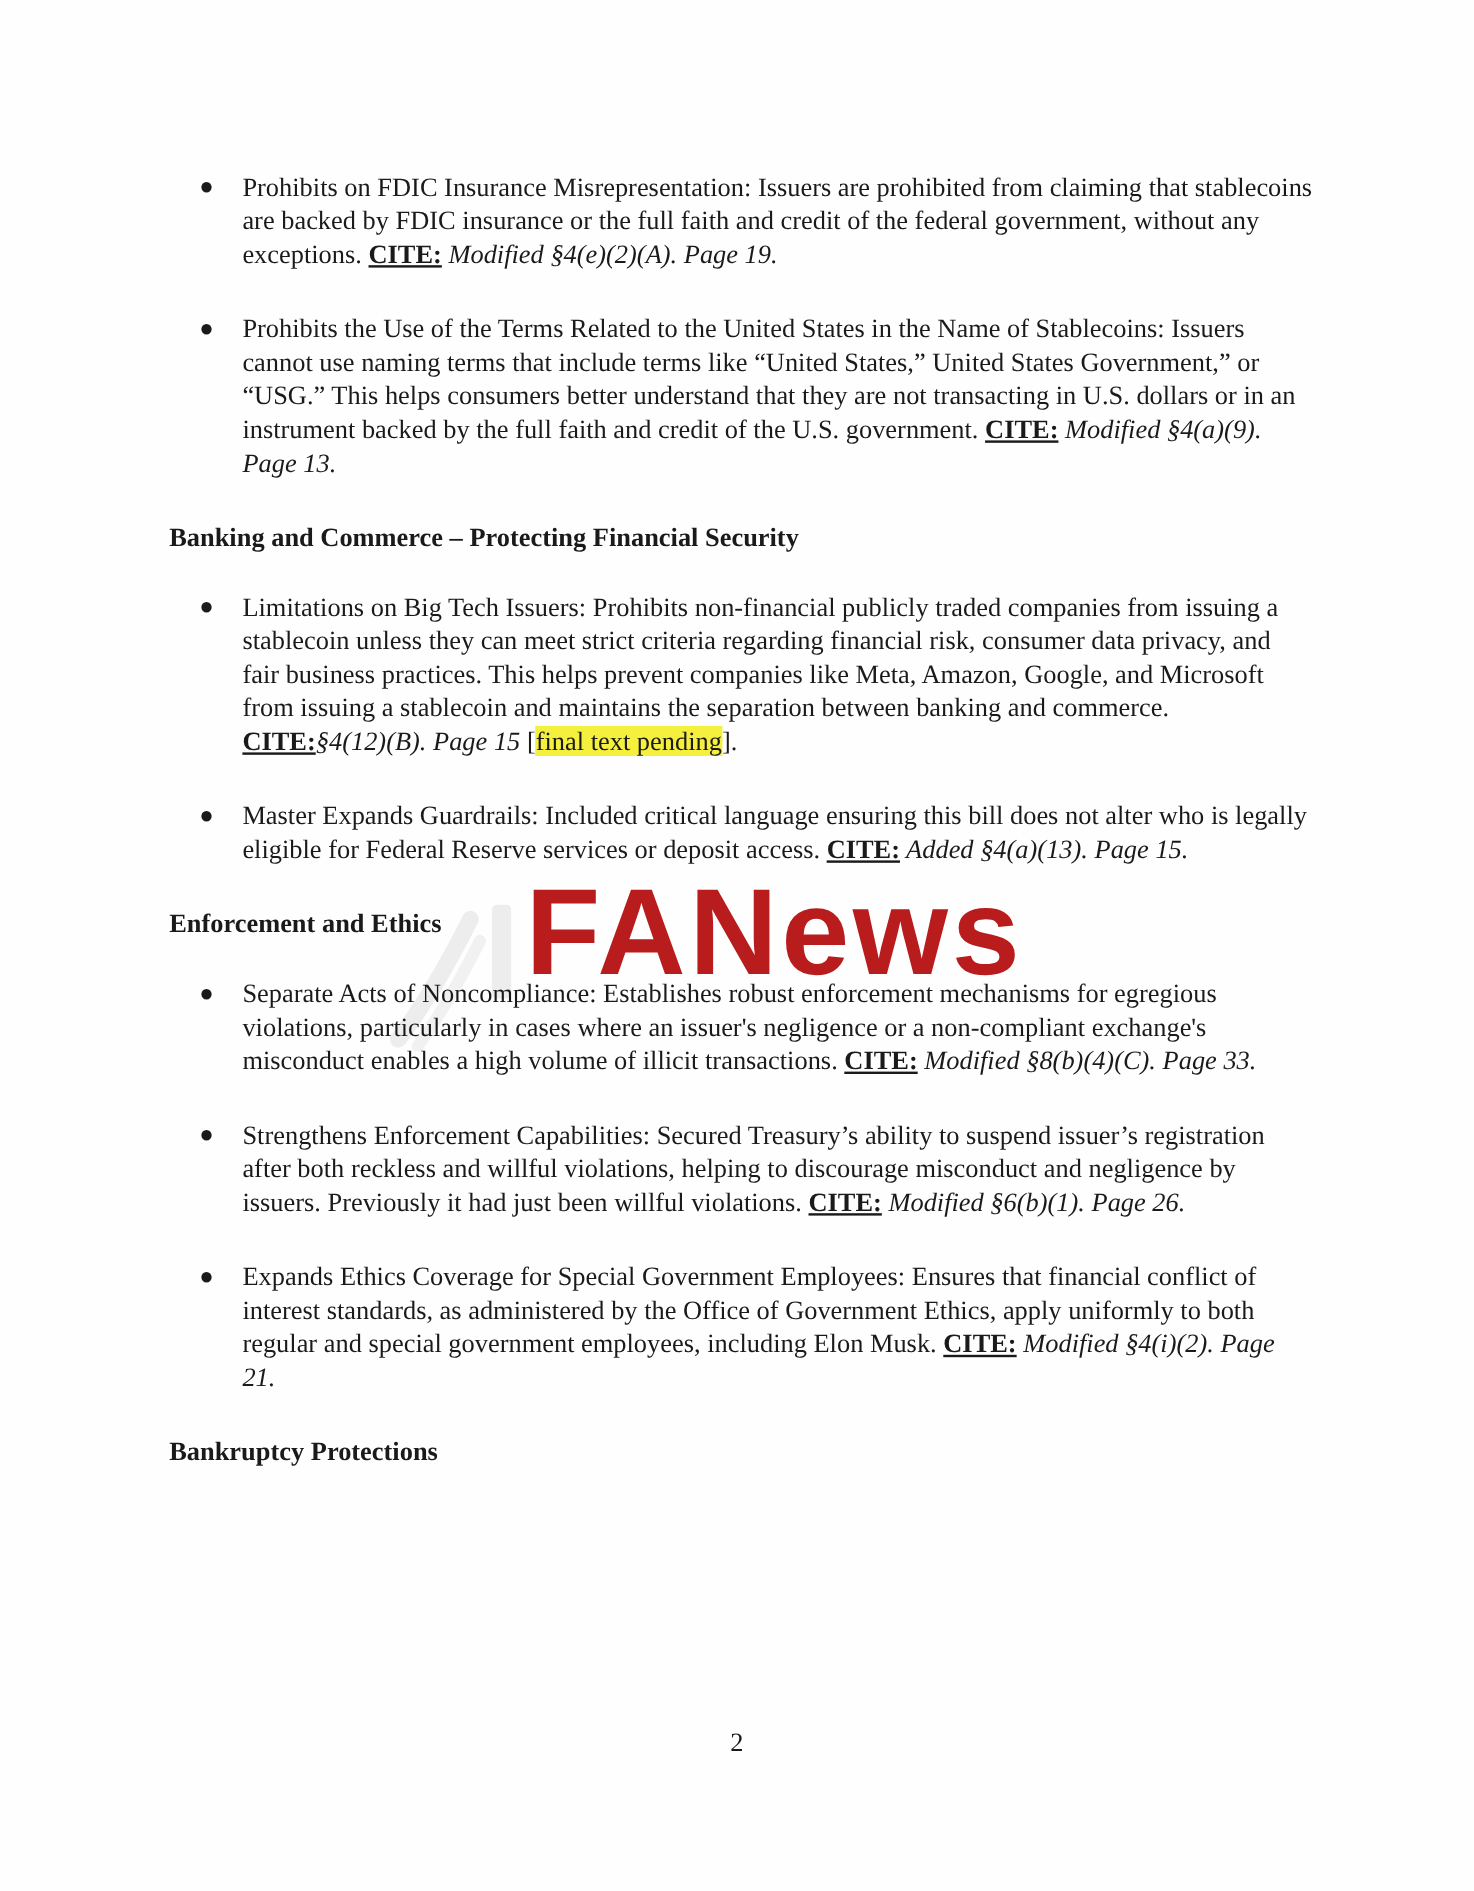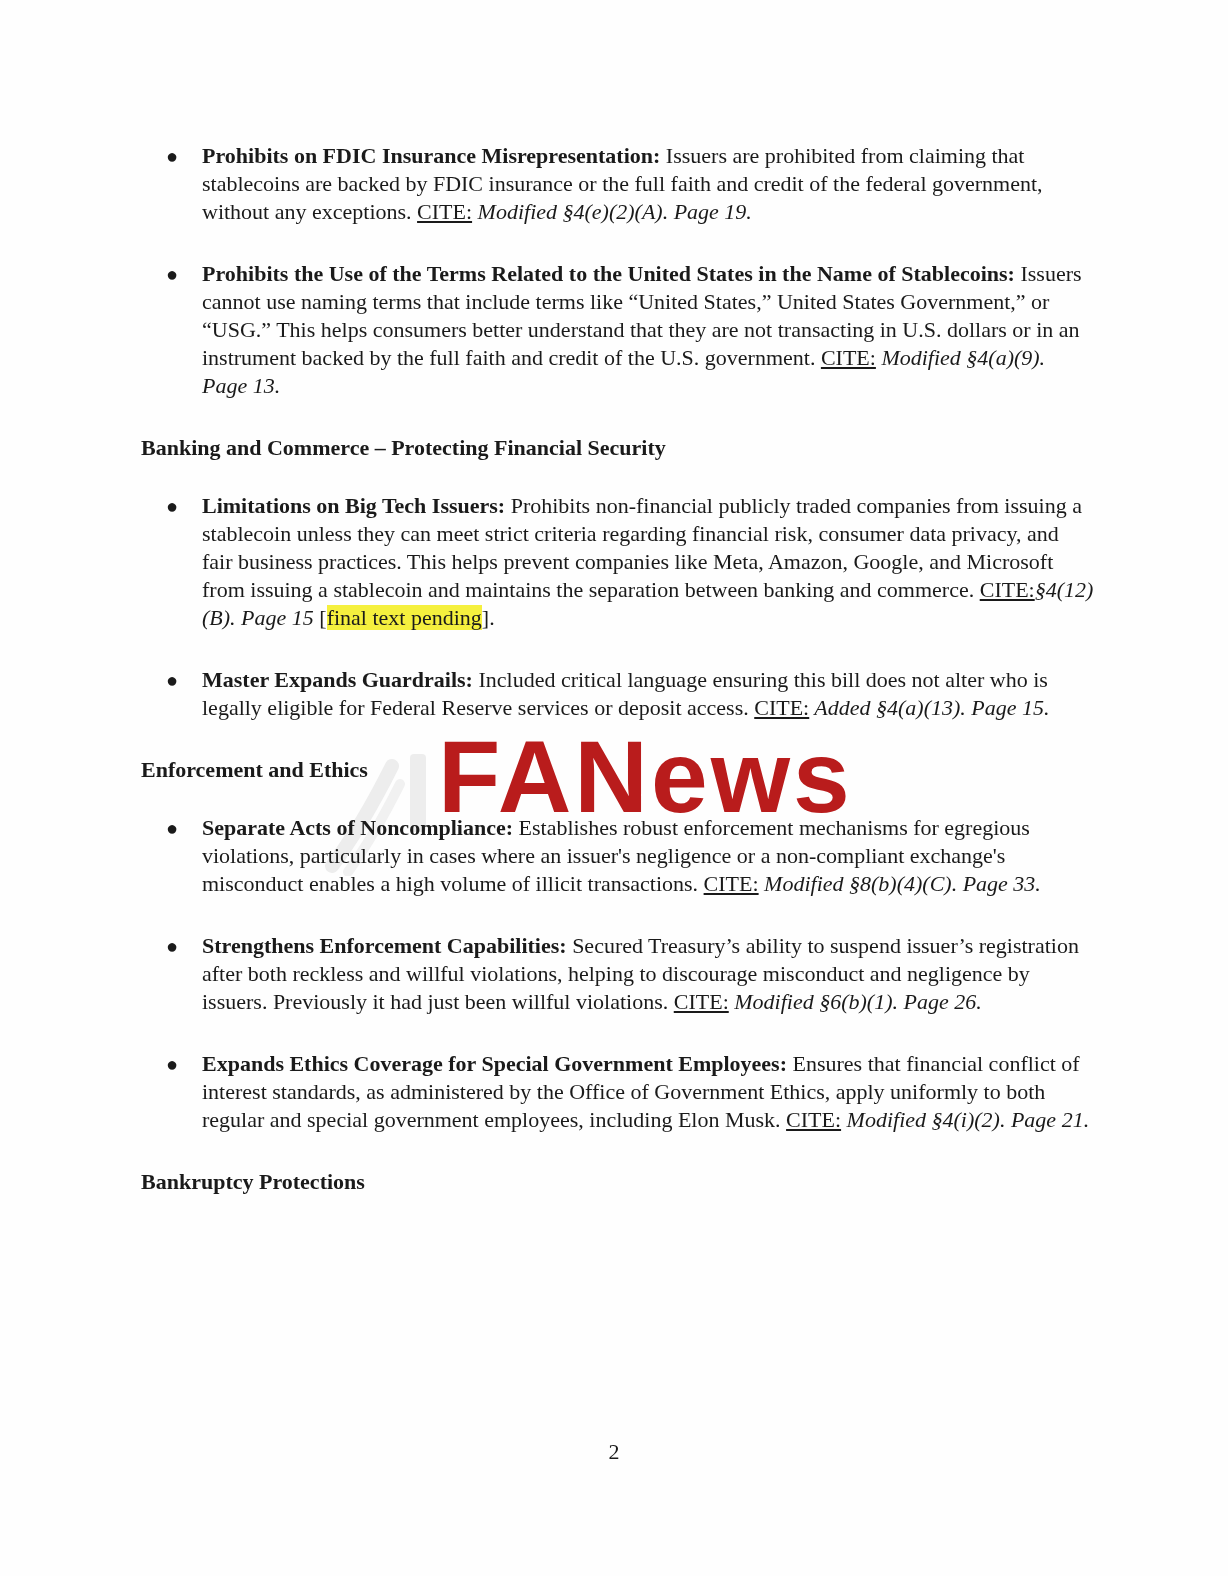--- a/index.html
+++ b/index.html
@@ -51,23 +51,23 @@
     position: relative;
     padding-left: 75px;
     margin: 0 0 34px 0;
   }
   .bullet-dot {
     position: absolute;
     left: 39px;
     top: 0;
     font-size: 20px;
   }
-  .b { font-weight: bold; }
+  .b { font-weight: normal; }
   .i { font-style: italic; }
-  .cite { font-weight: normal; text-decoration: underline; }
+  .cite { font-weight: bold; text-decoration: underline; }
   .hl { background: #f5f03e; margin-top: 43px; }
   .page-number {
     position: absolute;
     top: 1438px;
     left: 0;
     width: 100%;
     text-align: center;
     z-index: 1;
   }
 </style>

